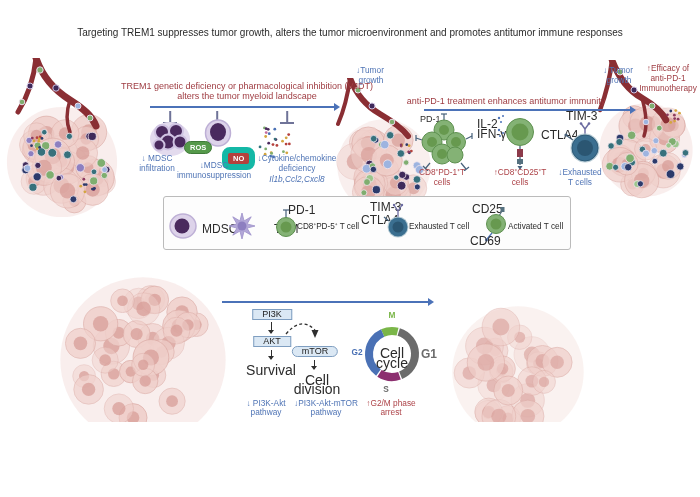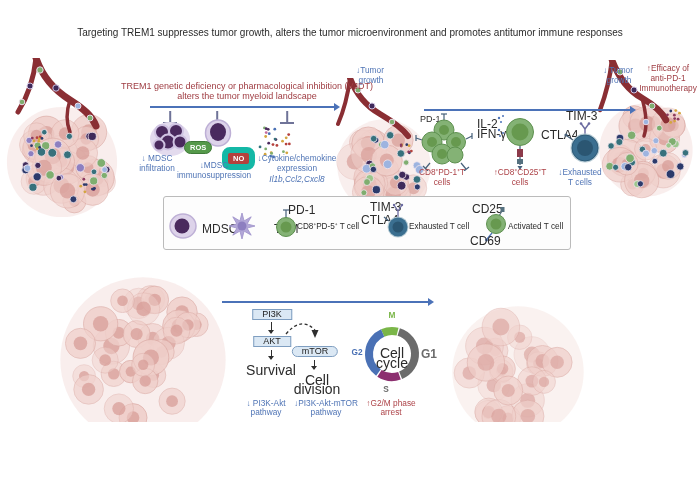--- a/index.html
+++ b/index.html
@@ -489,25 +489,26 @@
       <circle cx="22.065937621667565" cy="18.075285264437053" r="1.4" fill="#37717c"></circle>
       <circle cx="17.59720500802078" cy="35.10793631716484" r="1.4" fill="#4a71b5"></circle>
       <circle cx="12.143459671057947" cy="33.14958409248493" r="1.4" fill="#d4a53f"></circle>
       <circle cx="18.63667012943595" cy="32.46418286333747" r="1.4" fill="#7fae6f"></circle>
       <circle cx="13.200369767777124" cy="11.526733289135974" r="1.4" fill="#c46a9e"></circle>
       <circle cx="13.185346741359314" cy="7.65030039743286" r="1.4" fill="#4a2a5e"></circle>
       <circle cx="12.70022300716583" cy="27.929259160309968" r="1.4" fill="#7fae6f"></circle>
       <circle cx="33.180929334334905" cy="16.87285347066299" r="1.4" fill="#d4a53f"></circle>
     </svg>
   <div class="t blu" style="left:297px;top:154px">↓Cytokine/chemokine</div>
-  <div class="t blu" style="left:297px;top:164px">expression</div>
+  <div class="t blu" style="left:297px;top:164px">deficiency</div>
   <div class="t blu it" style="left:297px;top:175px">Il1b,Ccl2,Cxcl8</div>
 
   <div class="t blu" style="left:370px;top:66px">↓Tumor</div>
   <div class="t blu" style="left:371px;top:76px">growth</div>
+  <div class="t red f9" style="left:506px;top:97px">anti-PD-1 treatment enhances antitumor immunity</div>
   <div class="ha" style="left:424px;top:109px;width:210px"></div>
 
   <div class="tl blk f9" style="left:420px;top:115px">PD-1</div>
   <svg class="abs" style="left:415px;top:113px" width="58" height="58" viewBox="0 0 58 58">
     <g stroke="#46607a" stroke-width="1.2">
       <line x1="29" y1="8" x2="29" y2="1"></line>
         <line x1="26" y1="1" x2="32" y2="1"></line>
       <line x1="7" y1="27" x2="1" y2="25"></line>
         <line x1="1" y1="22" x2="1" y2="28"></line>
       <line x1="51" y1="26" x2="57" y2="23"></line>

